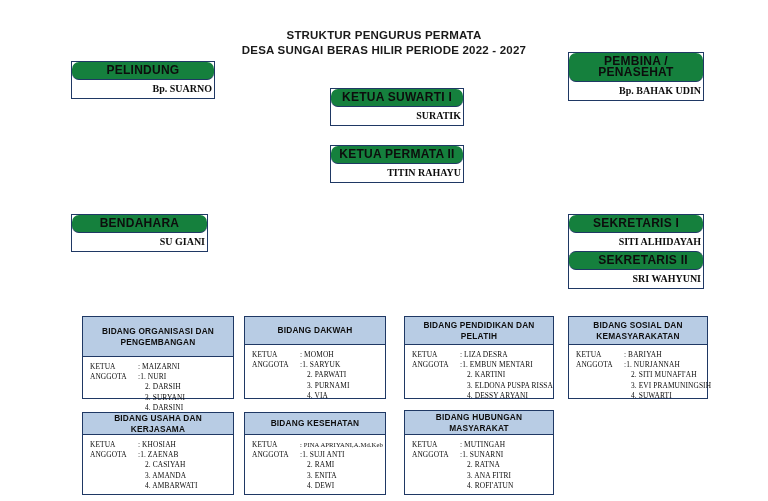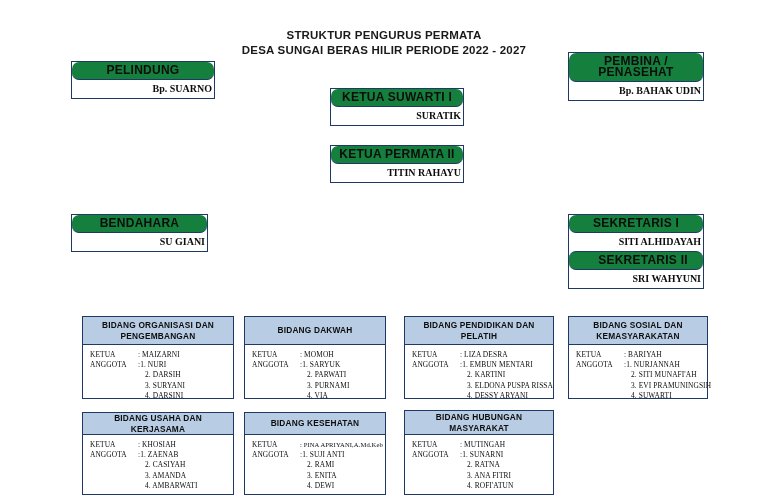--- a/index.html
+++ b/index.html
@@ -150,21 +150,21 @@
 </div>
 
 <div class="node stacked" style="left:568px; top:214px; width:136px;">
   <div class="node-head">SEKRETARIS I</div>
   <div class="node-body">SITI ALHIDAYAH</div>
   <div class="node-head second">SEKRETARIS II</div>
   <div class="node-body">SRI WAHYUNI</div>
 </div>
 
 <div class="bidang" style="left:82px; top:316px; width:152px; height:83px;">
-  <div class="bidang-head" style="height:28px;">
+  <div class="bidang-head" style="height:40px;">
     <div>
       <div>BIDANG ORGANISASI DAN</div>
       <div>PENGEMBANGAN</div>
     </div>
   </div>
   <div class="bidang-body">
     <div class="bidang-labels">
       <div class="lbl">KETUA</div>
       <div class="lbl">ANGGOTA</div>
     </div>

